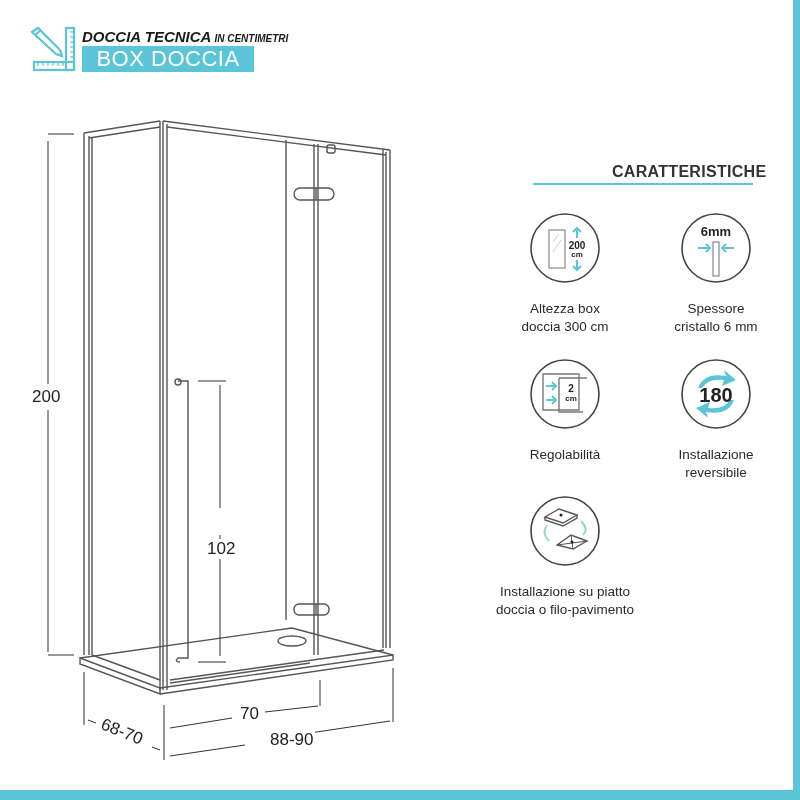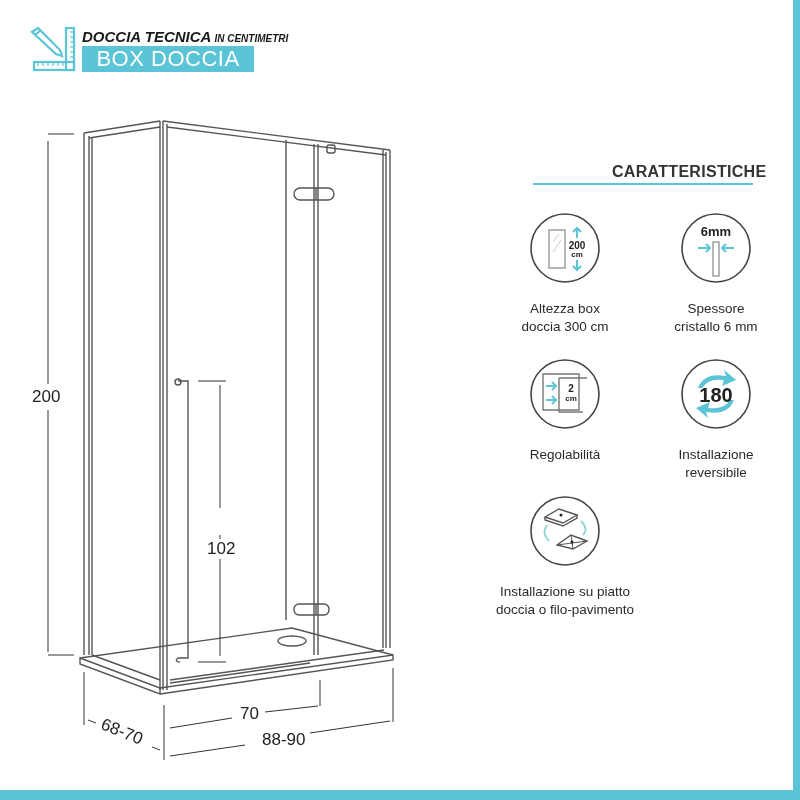--- a/index.html
+++ b/index.html
@@ -119,21 +119,21 @@
     <line x1="170" y1="756" x2="245" y2="745"></line>
     <line x1="310" y1="733" x2="390" y2="721"></line>
     <line x1="88" y1="720" x2="96" y2="723"></line>
     <line x1="152" y1="747" x2="160" y2="750"></line>
   </g>
 </svg>
 <div class="dim-label" style="left:30px; top:387px;">200</div>
 <div class="dim-label" style="left:205px; top:512px;margin-top:27px;">102</div>
 <div class="dim-label" style="left:98px; top:722px; transform:rotate(22deg);">68-70</div>
 <div class="dim-label" style="left:238px; top:704px;">70</div>
-<div class="dim-label" style="left:260px; top:730px;">88-90</div>
+<div class="dim-label" style="left:268px; top:730px;">88-90</div>
 
 <div class="features-title">CARATTERISTICHE</div>
 <div class="features-rule"></div>
 
 <div class="feature" style="left:475px; top:212px;">
   <svg class="icon" viewBox="0 0 72 72">
     <circle cx="36" cy="36" r="34" fill="none" stroke="#444" stroke-width="1.6"></circle>
     <rect x="20" y="18" width="16" height="38" fill="none" stroke="#999" stroke-width="1.4"></rect>
     <line x1="24" y1="30" x2="30" y2="22" stroke="#ccc"></line>
     <line x1="24" y1="40" x2="32" y2="28" stroke="#ccc"></line>

